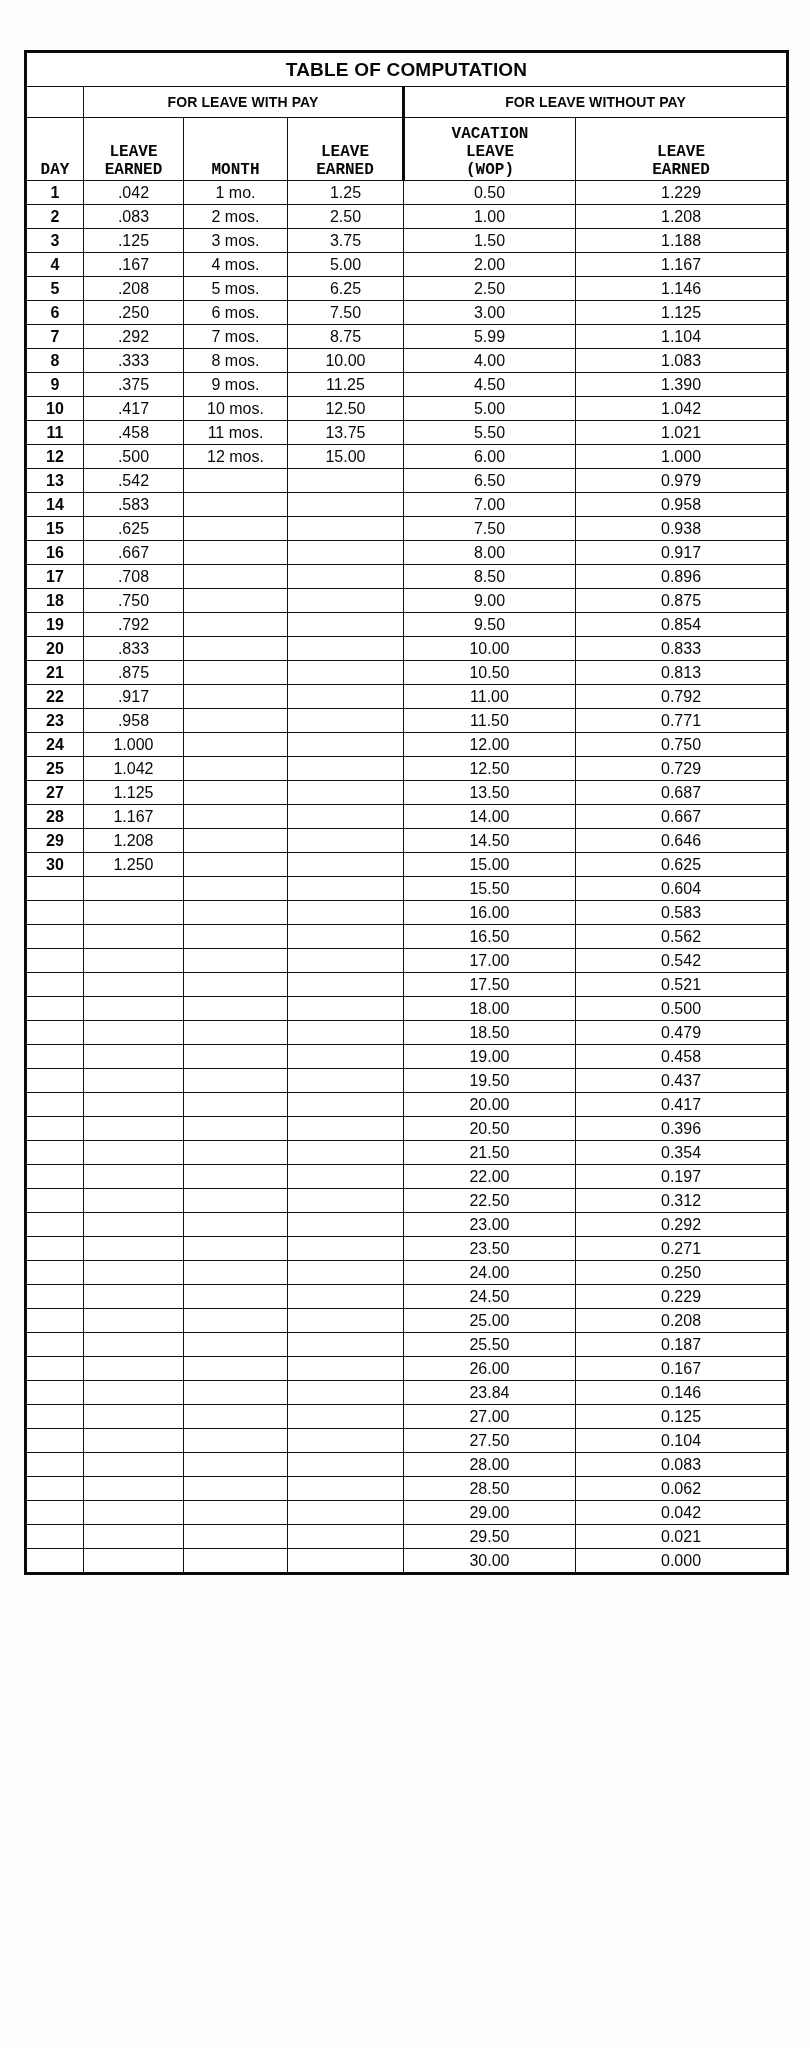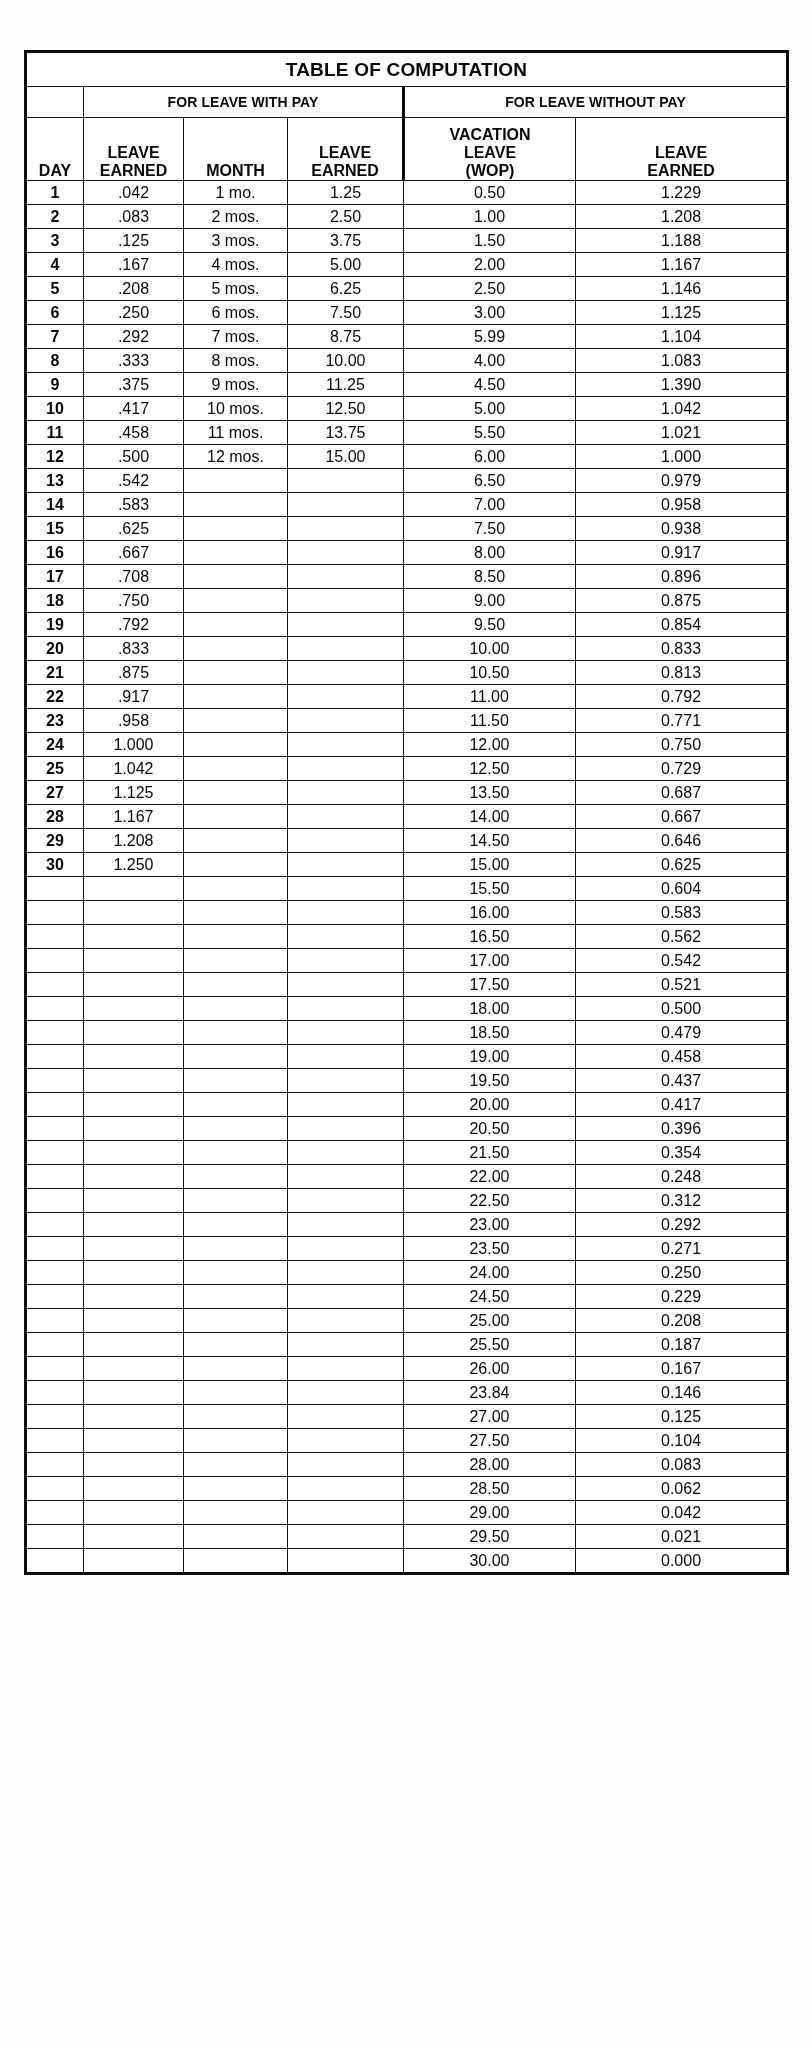--- a/index.html
+++ b/index.html
@@ -52,20 +52,21 @@
   
   .colhead{
     font-size:16px;
     font-weight:bold;
     text-align:center;
     vertical-align:bottom;
     height:62px;
     line-height:1.12;
     padding-bottom:2px;
     border-bottom:2px solid #0a0a0a;
+    font-family:Liberation Mono, monospace;
   }
   .colhead .l1{display:block;}
   .colhead .l2{display:block;}
   .colhead .l3{display:block;}
   .colhead.sep-left{border-left:3px solid #0a0a0a;}
   
   td.cell{
     font-size:16px;
     text-align:center;
     height:23px;
@@ -469,21 +470,21 @@
           <td class="cell">&nbsp;</td>
           <td class="cell sep-left">21.50</td>
           <td class="cell">0.354</td>
         </tr>
         <tr>
           <td class="cell b">&nbsp;</td>
           <td class="cell">&nbsp;</td>
           <td class="cell">&nbsp;</td>
           <td class="cell">&nbsp;</td>
           <td class="cell sep-left">22.00</td>
-          <td class="cell">0.248</td>
+          <td class="cell">0.197</td>
         </tr>
         <tr>
           <td class="cell b">&nbsp;</td>
           <td class="cell">&nbsp;</td>
           <td class="cell">&nbsp;</td>
           <td class="cell">&nbsp;</td>
           <td class="cell sep-left">22.50</td>
           <td class="cell">0.312</td>
         </tr>
         <tr>

